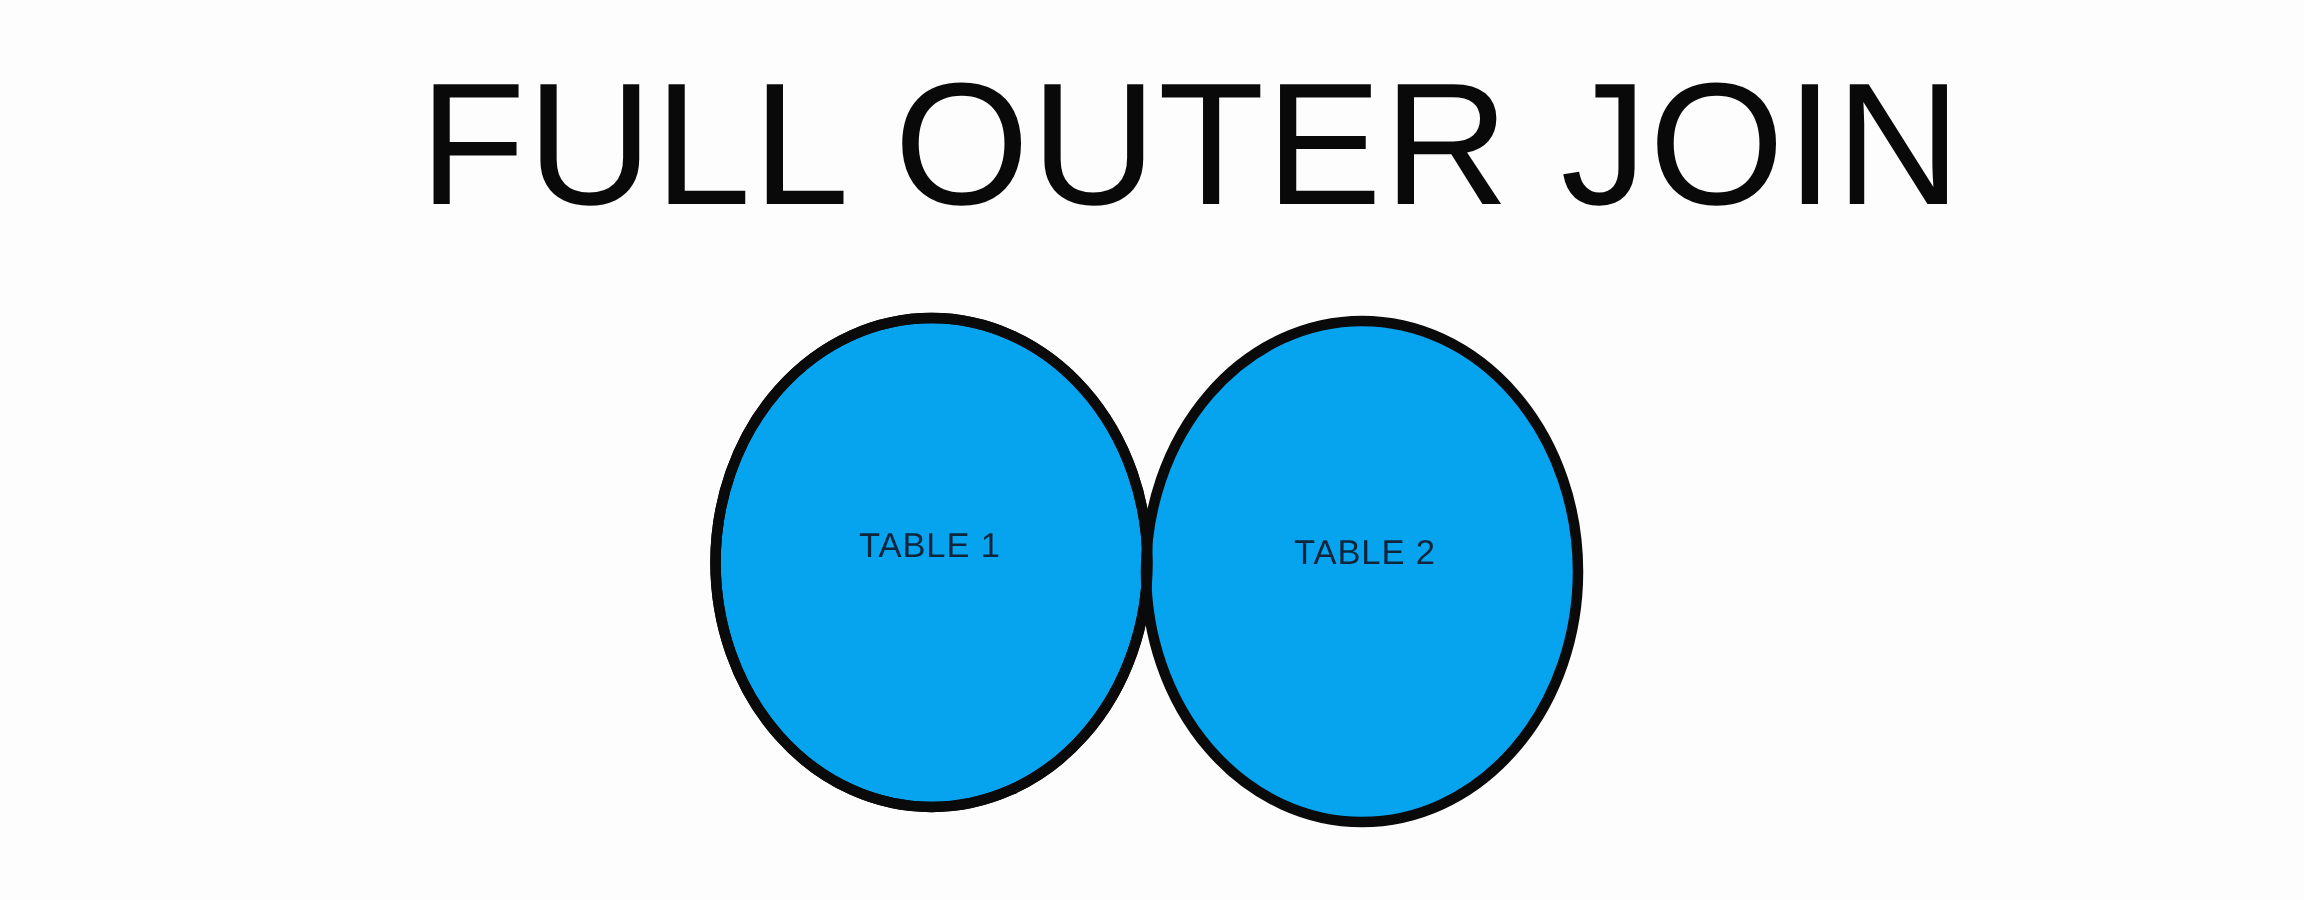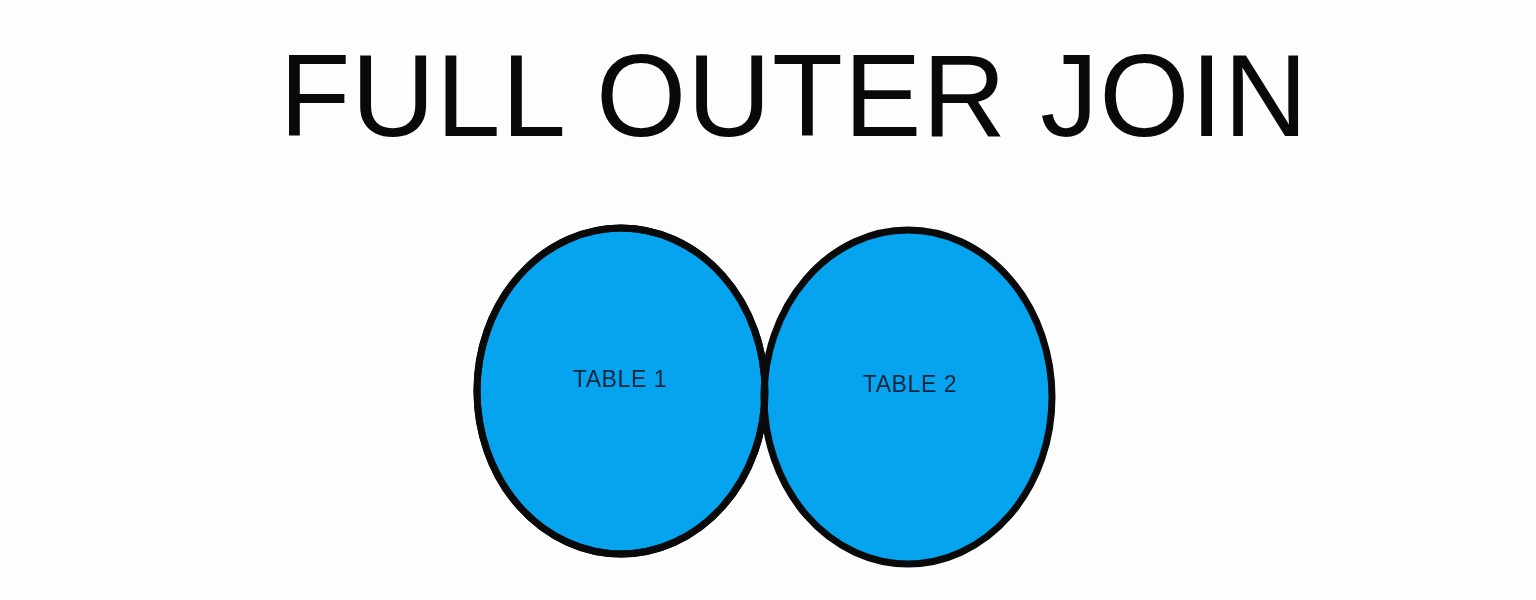--- a/index.html
+++ b/index.html
@@ -34,21 +34,21 @@
     font-weight: 400;
     letter-spacing: 1px;
     line-height: 1.0;
     color: #090909;
     white-space: nowrap;
     user-select: none;
   }
   .venn-wrap {
     position: absolute;
     left: 0;
-    top: 16px;
+    top: 0;
     width: 1536px;
     height: 424px;
   }
   .venn-svg {
     position: absolute;
     left: 0;
     top: 0;
     display: block;
   }
   .venn-label {

